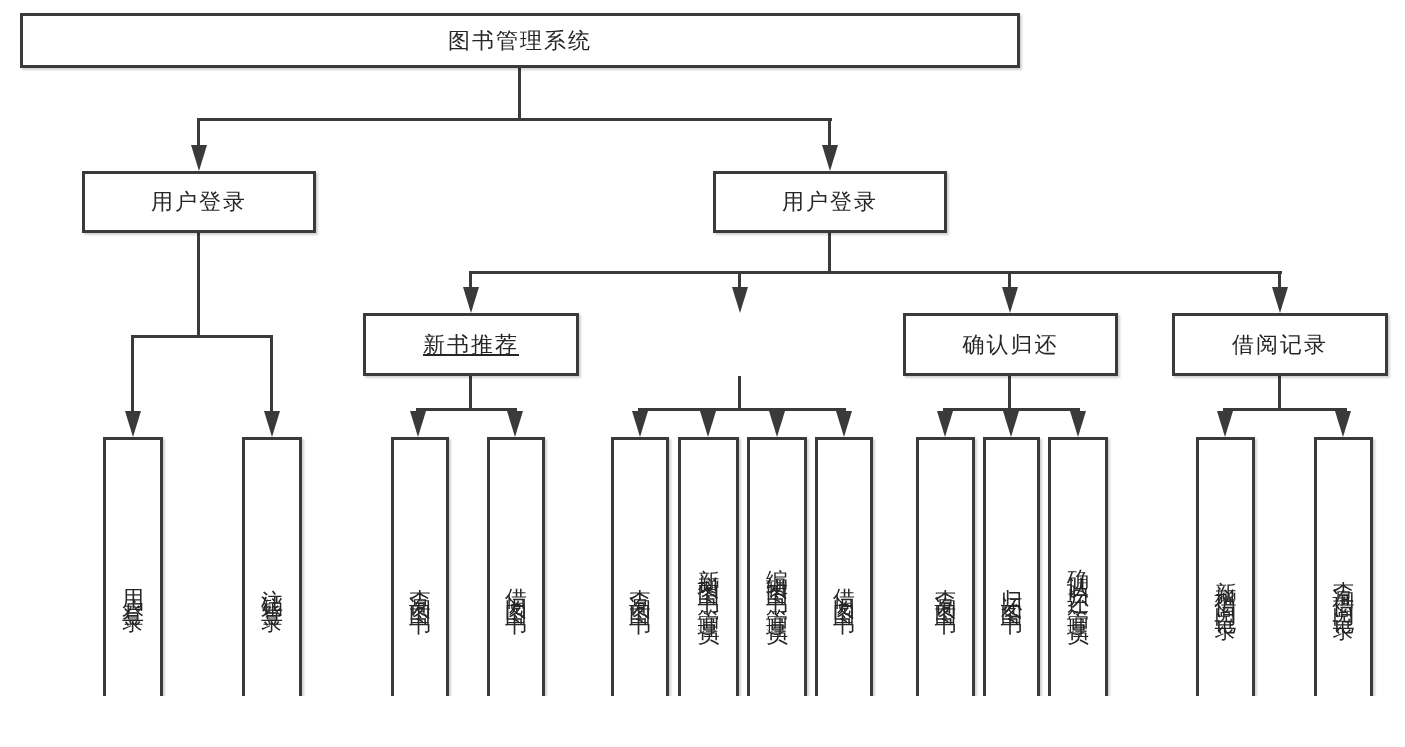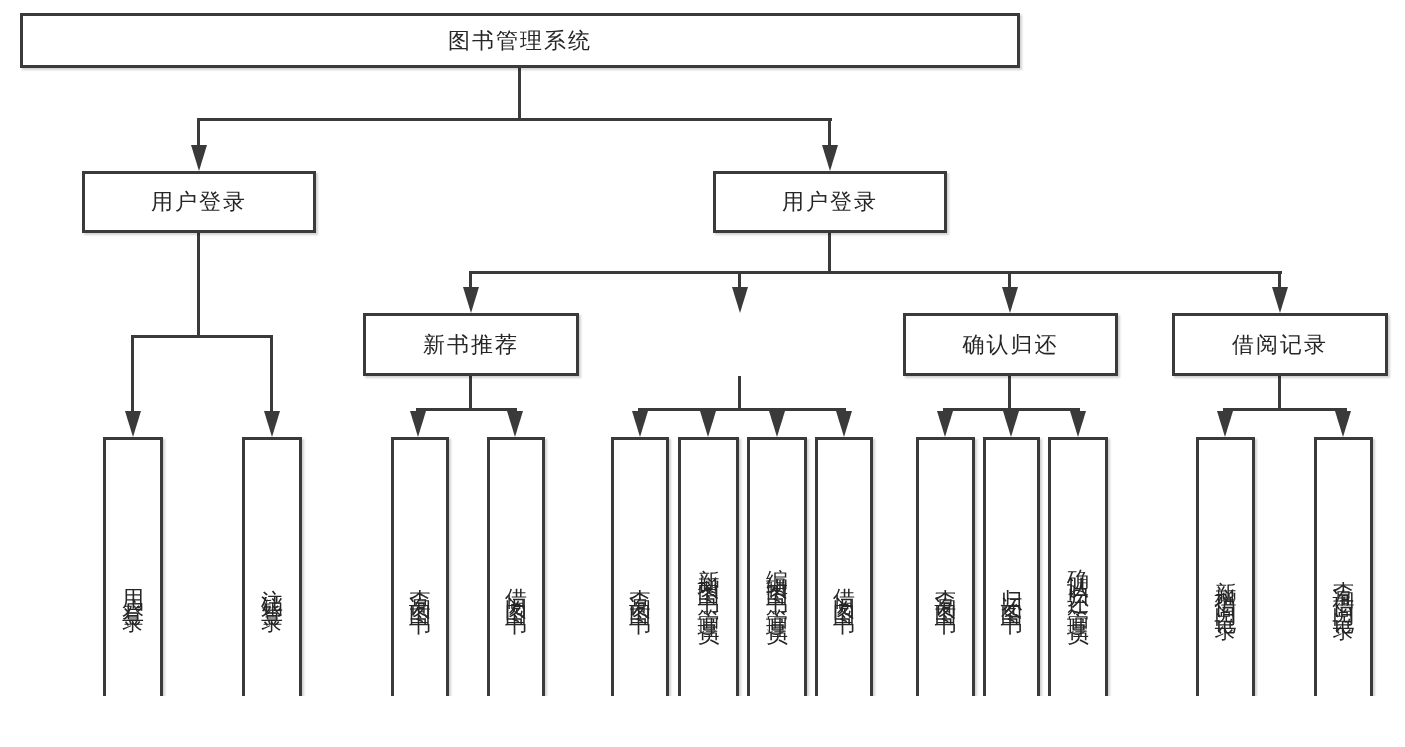--- a/index.html
+++ b/index.html
@@ -66,21 +66,21 @@
 <body>
 
 <div class="canvas">
 
   <div class="node" style="left:20px; top:13px; width:1000px; height:55px;">图书管理系统</div>
 
   <div class="node" style="left:82px; top:171px; width:234px; height:62px;">用户登录</div>
 
   <div class="node" style="left:713px; top:171px; width:234px; height:62px;">用户登录</div>
 
-  <div class="node" style="left:363px; top:313px; width:216px; height:63px;">新书推荐</div>
+  <div class="node" style="left:363px; top:313px; width:216px; height:63px;text-decoration:underline;">新书推荐</div>
 
 
   <div class="node" style="left:903px; top:313px; width:215px; height:63px;">确认归还</div>
 
   <div class="node" style="left:1172px; top:313px; width:216px; height:63px;">借阅记录</div>
 
   <div class="node leaf" style="left:103px; top:437px; width:60px; height:300px;">用户登录</div>
 
   <div class="node leaf" style="left:242px; top:437px; width:60px; height:300px;">注销登录</div>
 

